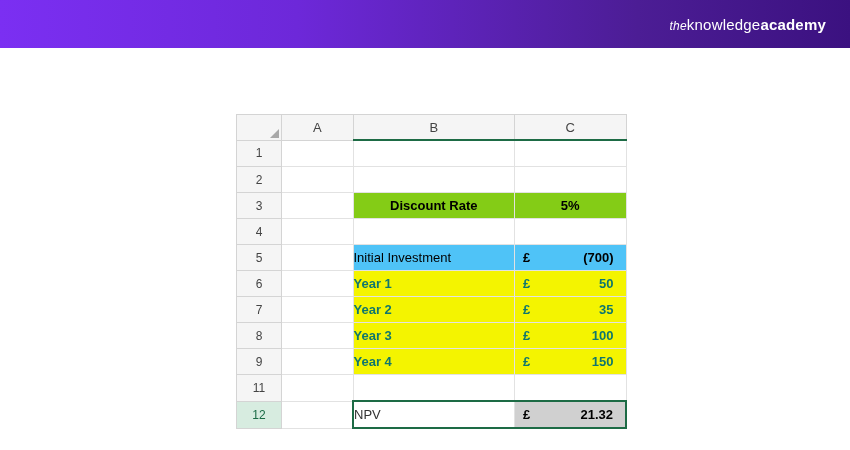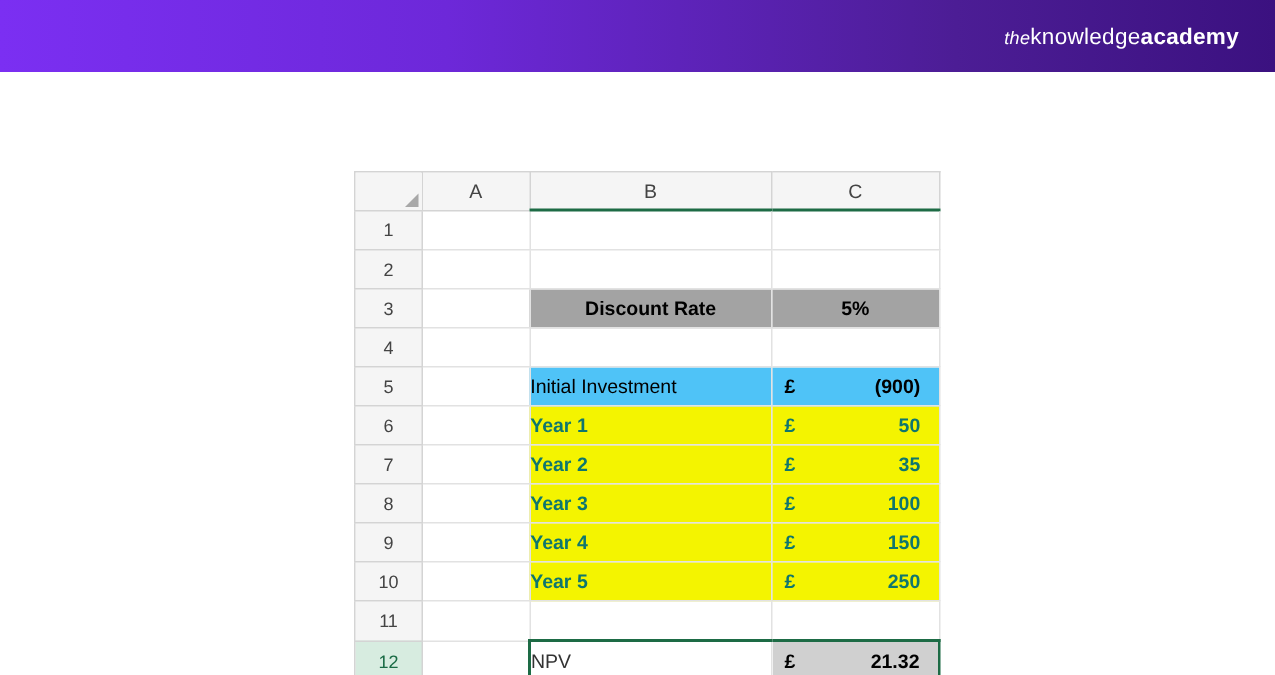--- a/index.html
+++ b/index.html
@@ -146,21 +146,21 @@
   .cur .sym {
     flex: 0 0 auto;
     font-weight: bold;
   }
   .cur .amt {
     flex: 1 1 auto;
     text-align: right;
     font-weight: bold;
   }
   .green-row {
-    background: #a3a3a3;
+    background: #84cc16;
     color: #000000;
   }
   .blue-row {
     background: #4fc3f7;
     color: #000000;
   }
   .yellow-row {
     background: #f4f400;
     color: #0f766e;
   }
@@ -243,21 +243,21 @@
       <td class="cell cell-c"></td>
     </tr>
 
     <tr>
       <td class="row-head">5</td>
       <td class="cell col-a"></td>
       <td class="cell cell-b blue-row lbl">Initial Investment</td>
       <td class="cell cell-c blue-row">
         <div class="cur">
           <span class="sym">£</span>
-          <span class="amt">(900)</span>
+          <span class="amt">(700)</span>
         </div>
       </td>
     </tr>
 
     <tr>
       <td class="row-head">6</td>
       <td class="cell col-a"></td>
       <td class="cell cell-b yellow-row yellow-lbl">Year 1</td>
       <td class="cell cell-c yellow-row">
         <div class="cur">
@@ -296,31 +296,20 @@
       <td class="cell col-a"></td>
       <td class="cell cell-b yellow-row yellow-lbl">Year 4</td>
       <td class="cell cell-c yellow-row">
         <div class="cur">
           <span class="sym">£</span>
           <span class="amt">150</span>
         </div>
       </td>
     </tr>
 
-    <tr>
-      <td class="row-head">10</td>
-      <td class="cell col-a"></td>
-      <td class="cell cell-b yellow-row yellow-lbl">Year 5</td>
-      <td class="cell cell-c yellow-row">
-        <div class="cur">
-          <span class="sym">£</span>
-          <span class="amt">250</span>
-        </div>
-      </td>
-    </tr>
 
     <tr>
       <td class="row-head">11</td>
       <td class="cell col-a"></td>
       <td class="cell cell-b"></td>
       <td class="cell cell-c"></td>
     </tr>
 
     <tr>
       <td class="row-head sel">12</td>

